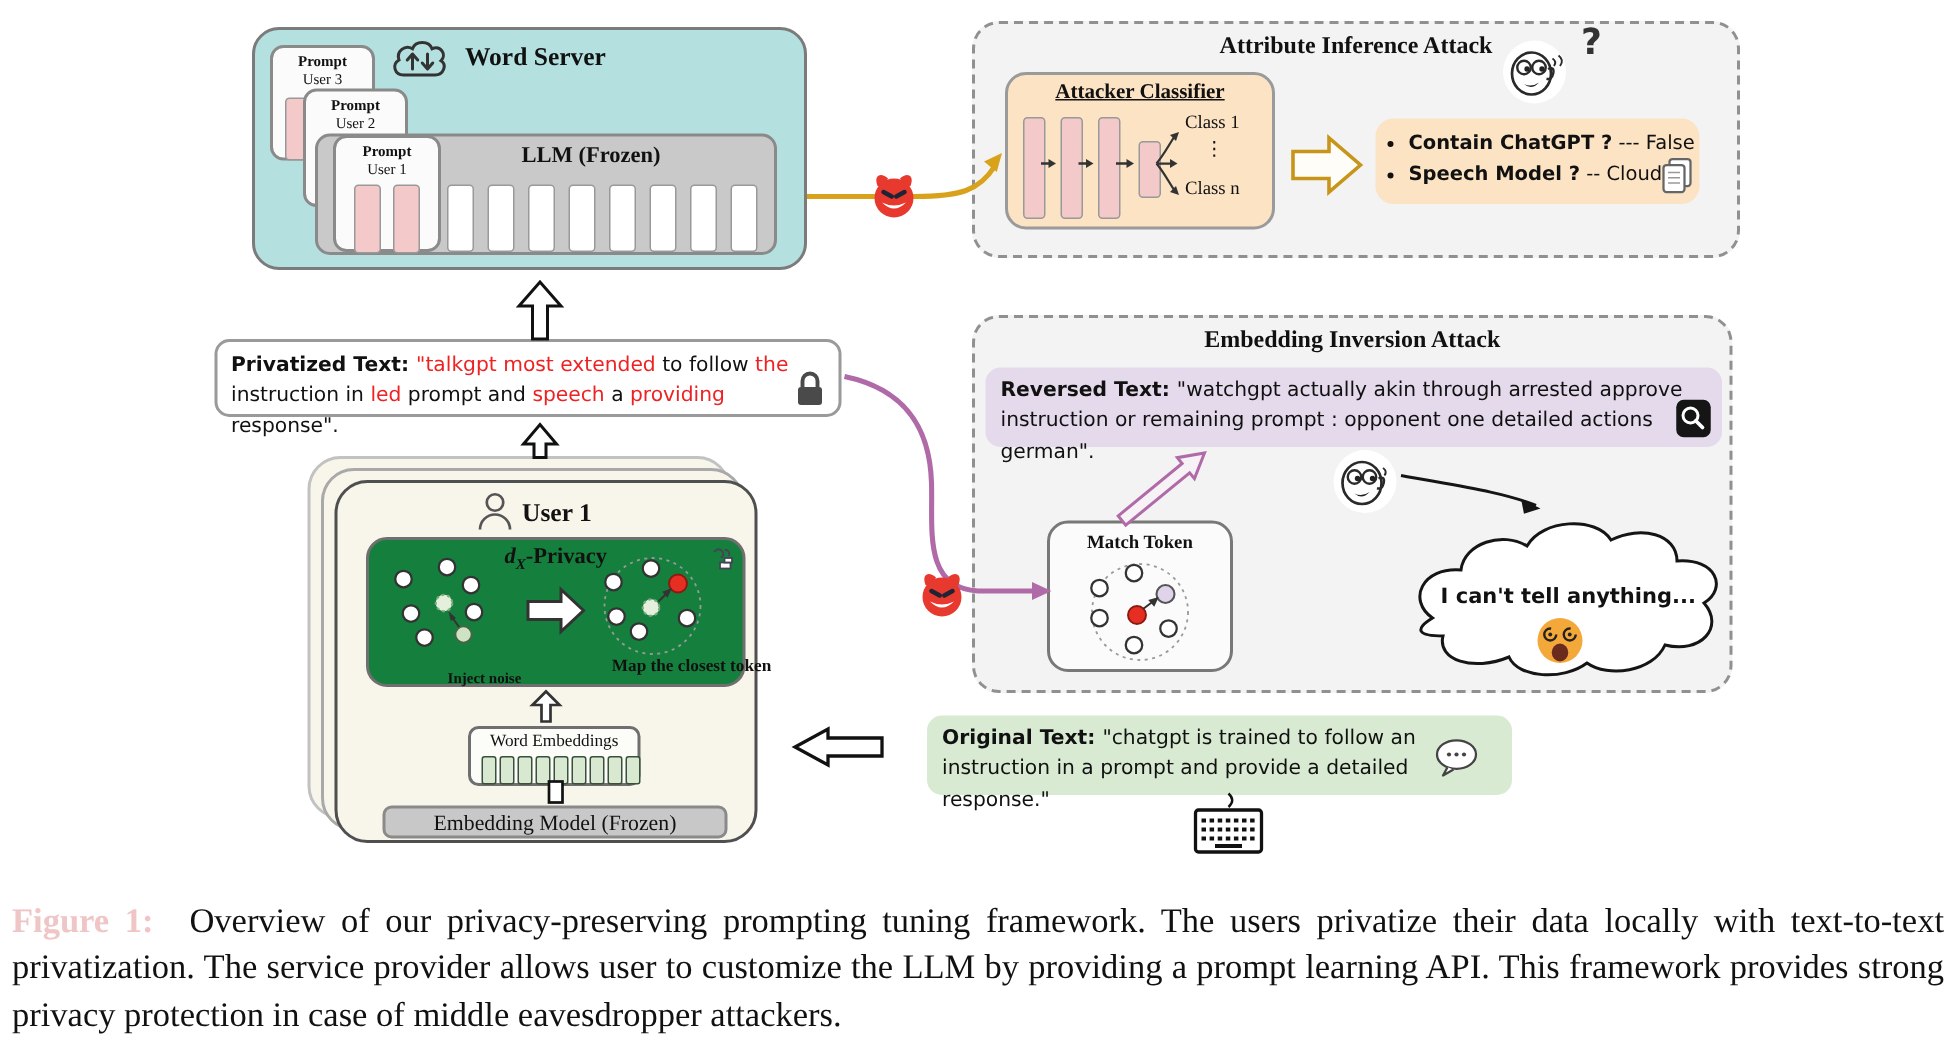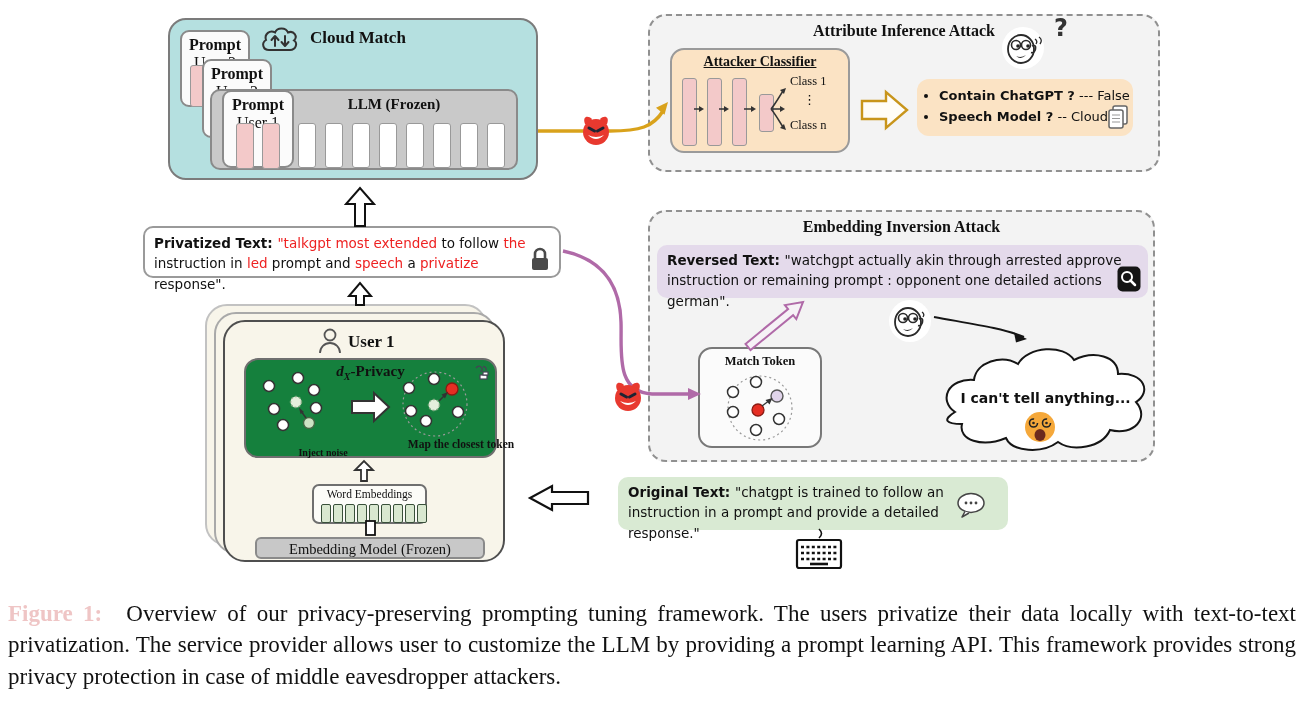--- a/index.html
+++ b/index.html
@@ -24,21 +24,21 @@
   .textcard{background:#ffffff;border:2px solid #9a9a9a;border-radius:10px;padding:5px 9px;}
   .lavbox{background:var(--lavender,#e4daeb);border-radius:10px;padding:5px 10px;}
   .greenbox{background:var(--green_box,#d9ead3);border-radius:10px;padding:5px 10px;}
   .creamcard{background:var(--cream,#f8f5ea);border-radius:22px;}
   .dxbox{background:#15803d;border:2px solid #6f6f6f;border-radius:14px;}
   .webox{background:#fcfcf8;border:2px solid #6f6f6f;border-radius:7px;}
   .gbar{background:var(--green_bar,#d9e8d0);border:1.5px solid #39503a;border-radius:2px;position:absolute;}
   .embar{background:#c8c8c8;border:2px solid #8a8a8a;border-radius:6px;}
   .matchbox{background:#fbfbfb;border:2px solid #787878;border-radius:14px;text-decoration:underline;}
 
-  .cardtxt{font-size:16px;line-height:1.15;padding-top:4px;}
+  .cardtxt{font-size:10px;line-height:1.15;padding-top:4px;}
   .cardtxt .l1{font-weight:bold;}
   ul.results{margin:7px 0 0 0;padding:0 0 0 22px;}
   ul.results li{font-size:13px;line-height:1.6;font-family:"DejaVu Sans",sans-serif;}
   ul.results li .q{font-weight:bold;}
   .caption{position:absolute;left:8px;top:598px;width:1288px;margin:0;
            font-size:23px;line-height:1.36;text-align:justify;}
   .cap-prefix{color:#efc5c5;font-weight:bold;margin-right:24px;}
   svg{display:block;}
   .overlay{position:absolute;left:0;top:0;z-index:40;pointer-events:none;}
   .z50{z-index:50;} .z55{z-index:55;font-weight:bold;}
@@ -47,21 +47,21 @@
 <body>
 
 <div class="abs cloudbox" style="left:168px;top:18px;width:370px;height:162px;">
   <div class="abs" style="left:88px;top:4px;width:46px;height:34px;">
     <svg width="46" height="34" viewBox="0 0 46 34">
       <path d="M11,26 C5,26 3,19 8,16 C6,10 12,5.5 17,8.5 C19,3 28,3 30,8.5 C36,6 40,12.5 36,16.5 C40,19 38,26 32,26 Z" fill="none" stroke="#333" stroke-width="2"></path>
       <path d="M17,22 L17,13 M13.5,16 L17,12 L20.5,16" fill="none" stroke="#333" stroke-width="2" stroke-linecap="round" stroke-linejoin="round"></path>
       <path d="M27,12 L27,21 M23.5,18 L27,22 L30.5,18" fill="none" stroke="#333" stroke-width="2" stroke-linecap="round" stroke-linejoin="round"></path>
     </svg>
   </div>
-  <div class="abs serifB" style="left:140px;top:8px;font-size:17px;">Cloud Match</div>
+  <div class="abs serifB" style="left:140px;top:8px;font-size:17px;">Word Server</div>
 </div>
 
 <div class="abs pcard" style="left:180px;top:30px;width:70px;height:77px;z-index:2;">
   <div class="cardtxt center">
     <div class="l1">Prompt</div>
     <div>User 3</div>
   </div>
   <div class="pinkbar" style="left:8px;top:33px;width:13px;height:40px;"></div>
 </div>
 <div class="abs pcard" style="left:202px;top:59px;width:70px;height:79px;z-index:3;">
@@ -127,21 +127,21 @@
 </div>
 <div class="abs z50" style="left:1106px;top:104px;width:24px;height:26px;">
   <svg width="24" height="26" viewBox="0 0 24 26">
     <rect x="7" y="2" width="14" height="18" rx="2" fill="#fff" stroke="#666" stroke-width="1.5"></rect>
     <rect x="3" y="6" width="14" height="18" rx="2" fill="#fff" stroke="#666" stroke-width="1.5"></rect>
     <path d="M6 11 h8 M6 14.5 h8 M6 18 h8" stroke="#999" stroke-width="1.1"></path>
   </svg>
 </div>
 
 <div class="abs textcard comic" style="left:143px;top:226px;width:418px;height:52px;font-size:13.5px;line-height:1.5;z-index:5;">
-  <span class="comicB">Privatized Text: </span><span class="red">"talkgpt most extended</span><span> to follow </span><span class="red">the</span><span> instruction in </span><span class="red">led</span><span> prompt and </span><span class="red">speech</span><span> a </span><span class="red">privatize</span><span> response".</span>
+  <span class="comicB">Privatized Text: </span><span class="red">"talkgpt most extended</span><span> to follow </span><span class="red">the</span><span> instruction in </span><span class="red">led</span><span> prompt and </span><span class="red">speech</span><span> a </span><span class="red">providing</span><span> response".</span>
 </div>
 <div class="abs z50" style="left:529px;top:246px;width:22px;height:26px;">
   <svg width="22" height="26" viewBox="0 0 22 26">
     <path d="M6 12 v-4 a5 5 0 0 1 10 0 v4" fill="none" stroke="#4a4a4a" stroke-width="2.6"></path>
     <rect x="3" y="12" width="16" height="12" rx="2" fill="#4a4a4a"></rect>
   </svg>
 </div>
 
 <div class="abs dashedbox" style="left:648px;top:210px;width:507px;height:252px;">
   <div class="abs serifB center" style="left:0;right:0;top:6px;font-size:16px;">Embedding Inversion Attack</div>

